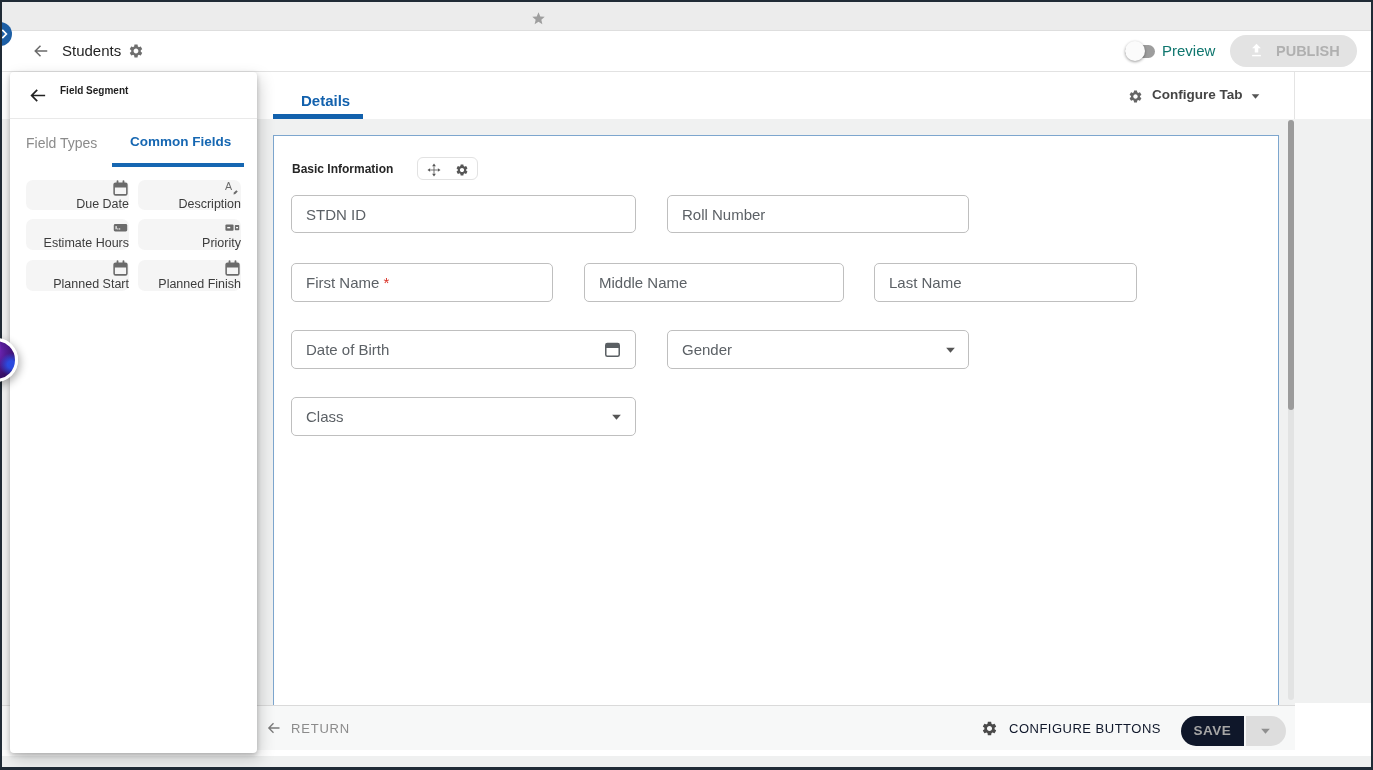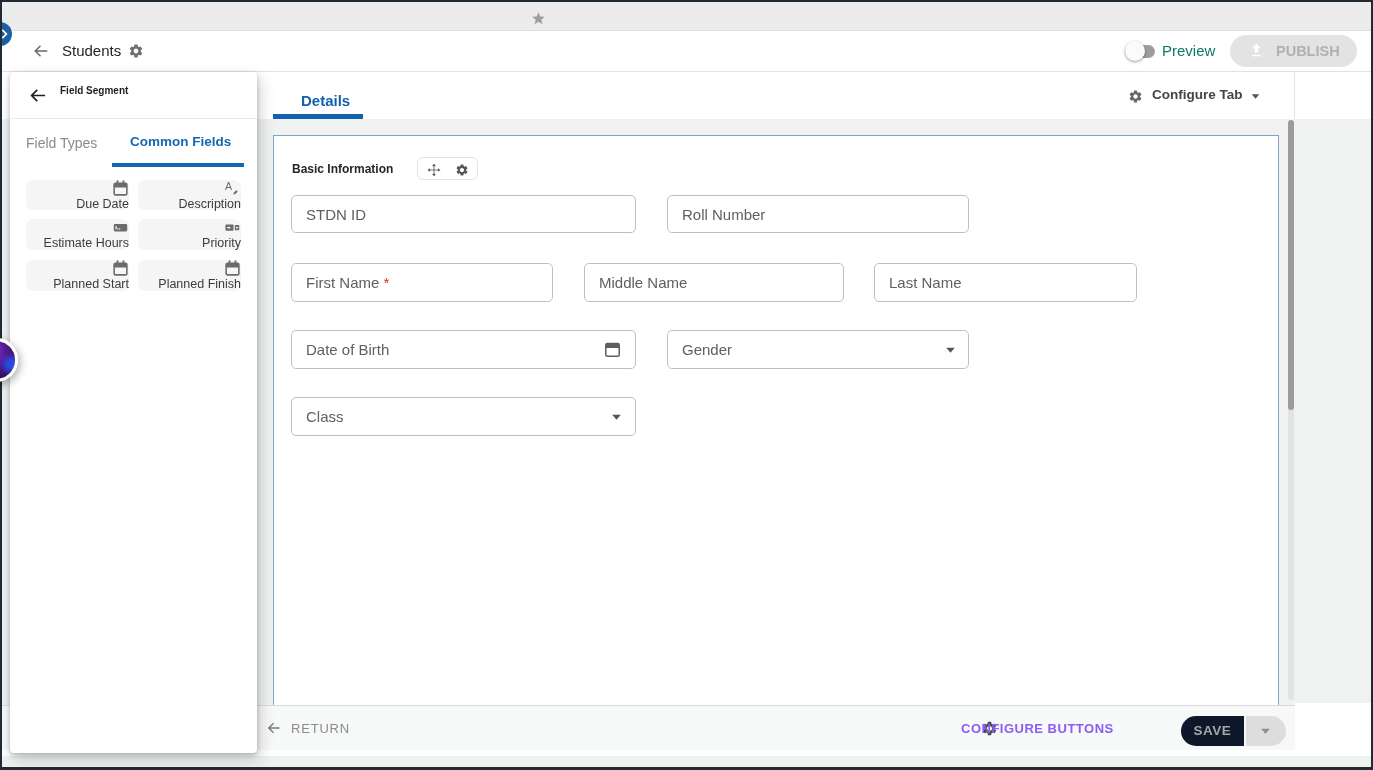--- a/index.html
+++ b/index.html
@@ -62,22 +62,22 @@
   .req { color:#d93025; }
   
   #sbtrack { left:1288px; top:120px; width:6px; height:580px; background:#e2e3e3; border-radius:3px; }
   #sbthumb { left:1288px; top:120px; width:6px; height:290px; background:#9b9b9b; border-radius:3px; }
 
   
   #botbar { left:2px; top:705px; width:1293px; height:45px; background:#f7f8f8;
     border-top:1px solid #dadada; }
   #returntxt { position:absolute; left:289px; top:0; height:45px; line-height:45px;
     font-size:13px; letter-spacing:0.8px; color:#8b8b8b; }
-  #cfgbtns { position:absolute; left:959px; top:0; height:45px; line-height:45px;
-    font-size:13px; font-weight:700; letter-spacing:.5px; color:#8b5cf6; }
+  #cfgbtns { position:absolute; left:1007px; top:0; height:45px; line-height:45px;
+    font-size:13px; font-weight:400; letter-spacing:.5px; color:#0f172a; }
   #savebtn { position:absolute; left:1179px; top:10px; width:63px; height:30px;
     background:#0f172a; border-radius:15px 0 0 15px; text-align:center;
     font-size:13.5px; font-weight:bold; letter-spacing:0.5px; color:#a6a6a6; line-height:30px; }
   #savedrop { position:absolute; left:1244px; top:10px; width:40px; height:30px;
     background:#dddddd; border-radius:0 15px 15px 0; }
 
   #greystrip { left:2px; top:756px; width:1369px; height:11px; background:#eff0f0; }
 
   
   #drawer { left:10px; top:72px; width:247px; height:681px; background:#fff;

